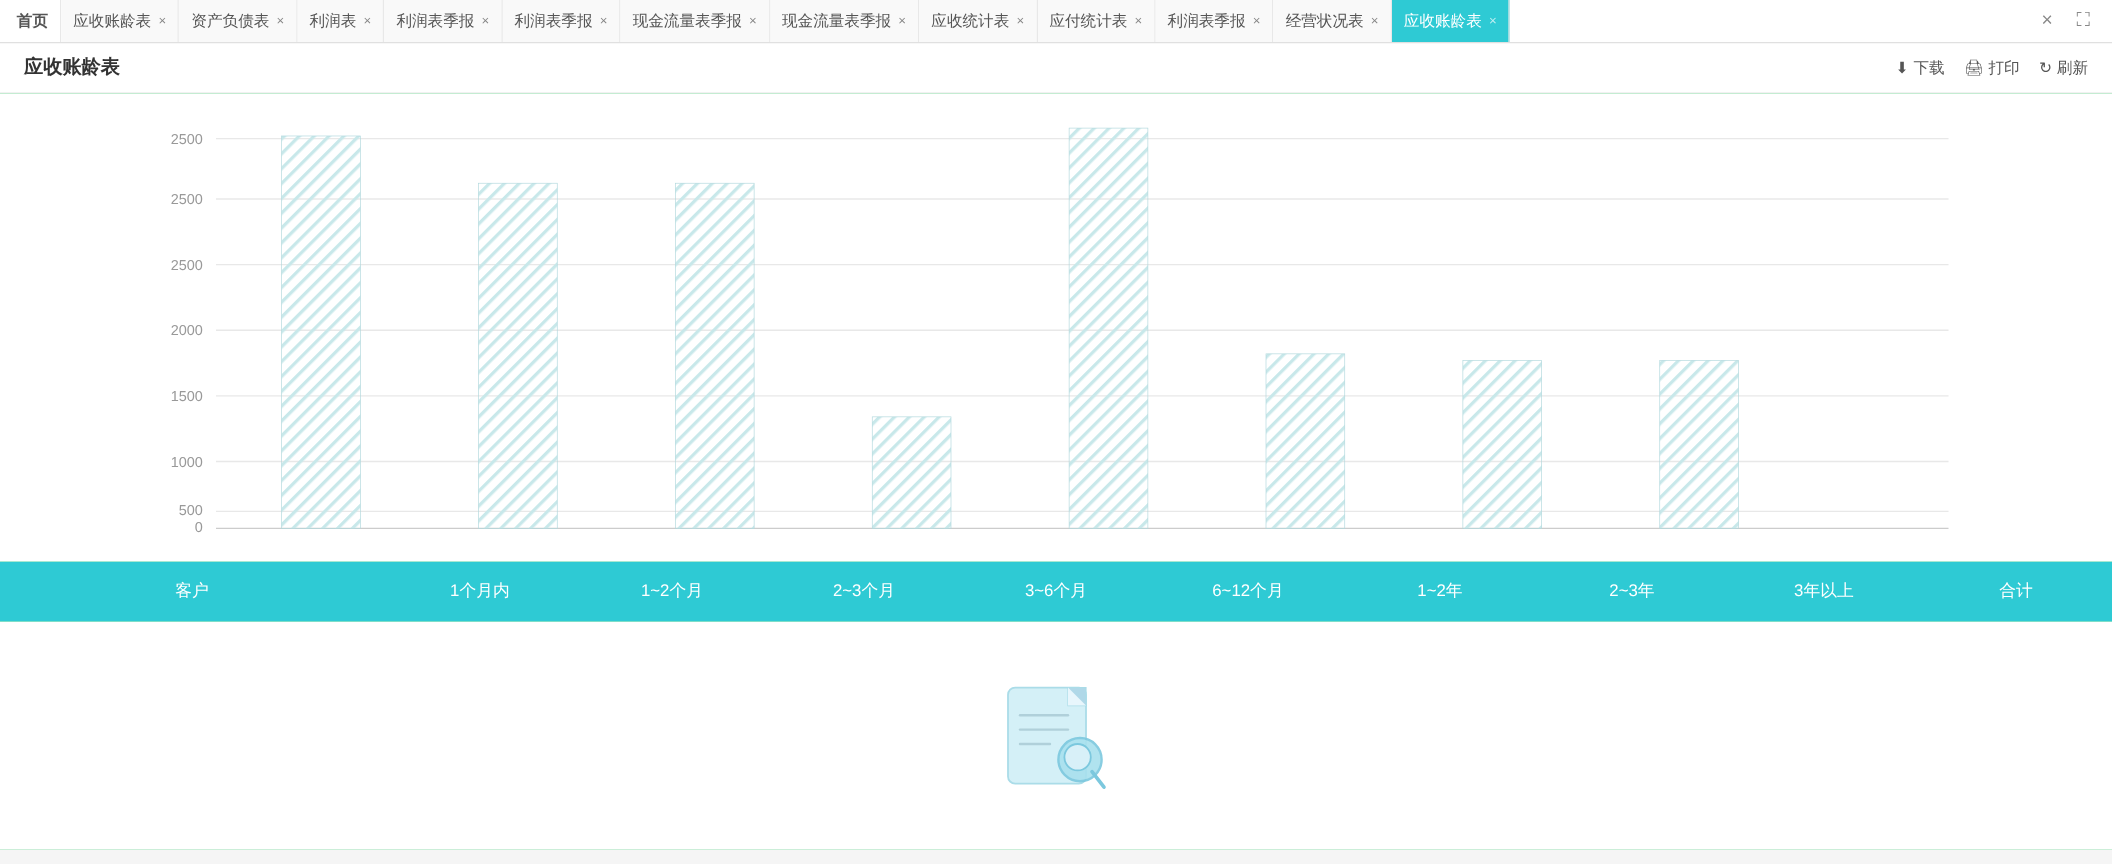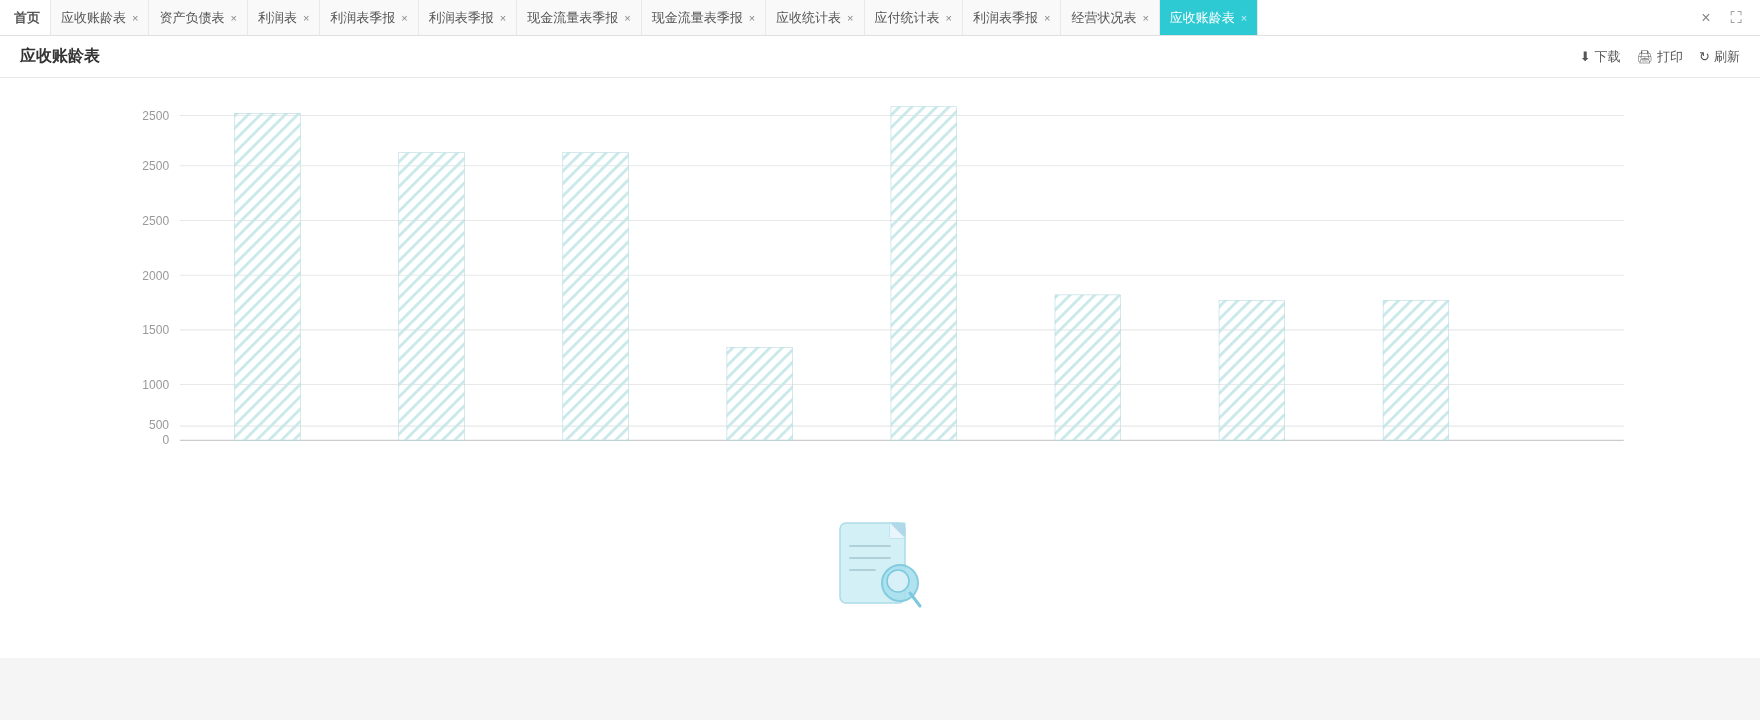--- a/index.html
+++ b/index.html
@@ -262,20 +262,32 @@
       <text x="890" y="330" font-size="11" fill="#666" text-anchor="middle">1-2年</text>
 
       <rect x="1010" y="185" width="60" height="128" fill="url(#hatch)" stroke="#b0d8dc" stroke-width="0.5"></rect>
       <text x="1040" y="330" font-size="11" fill="#666" text-anchor="middle">2-3年</text>
 
       <rect x="1160" y="185" width="60" height="128" fill="url(#hatch)" stroke="#b0d8dc" stroke-width="0.5"></rect>
       <text x="1190" y="330" font-size="11" fill="#666" text-anchor="middle">3年以上</text>
     </svg>
   </div>
 
+  <div class="table-header">
+    <div class="table-header-cell">客户</div>
+    <div class="table-header-cell">1个月内</div>
+    <div class="table-header-cell">1~2个月</div>
+    <div class="table-header-cell">2~3个月</div>
+    <div class="table-header-cell">3~6个月</div>
+    <div class="table-header-cell">6~12个月</div>
+    <div class="table-header-cell">1~2年</div>
+    <div class="table-header-cell">2~3年</div>
+    <div class="table-header-cell">3年以上</div>
+    <div class="table-header-cell">合计</div>
+  </div>
 
   <div class="empty-state">
 
     <svg width="120" height="110" viewBox="0 0 120 110">
 
       <rect x="20" y="15" width="65" height="80" rx="6" ry="6" fill="#d4f0f7" stroke="#aadce8" stroke-width="1.5"></rect>
 
       <path d="M70 15 L85 15 L85 30 L70 30 Z" fill="#b0d8e8" stroke="#aadce8" stroke-width="1"></path>
       <path d="M70 15 L85 30 L70 30 Z" fill="#e8f6fc"></path>
 

